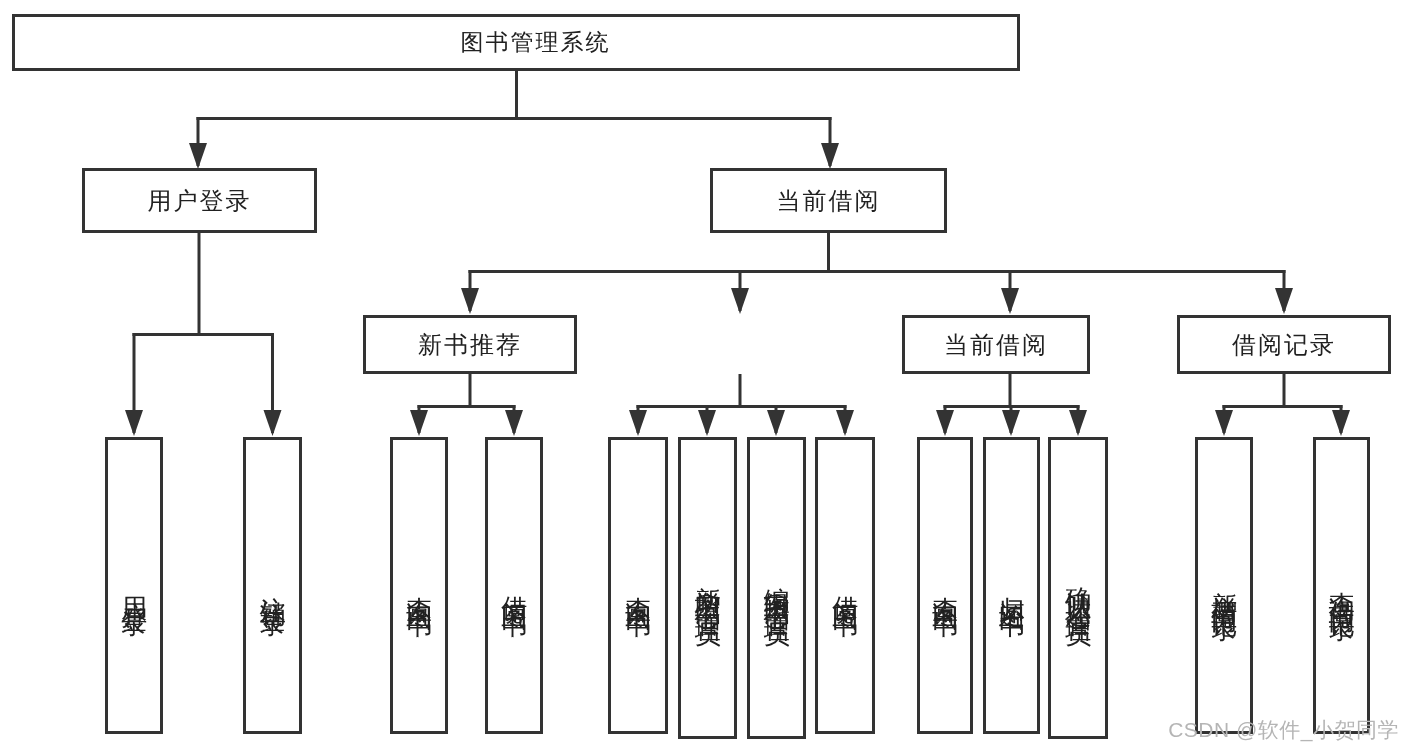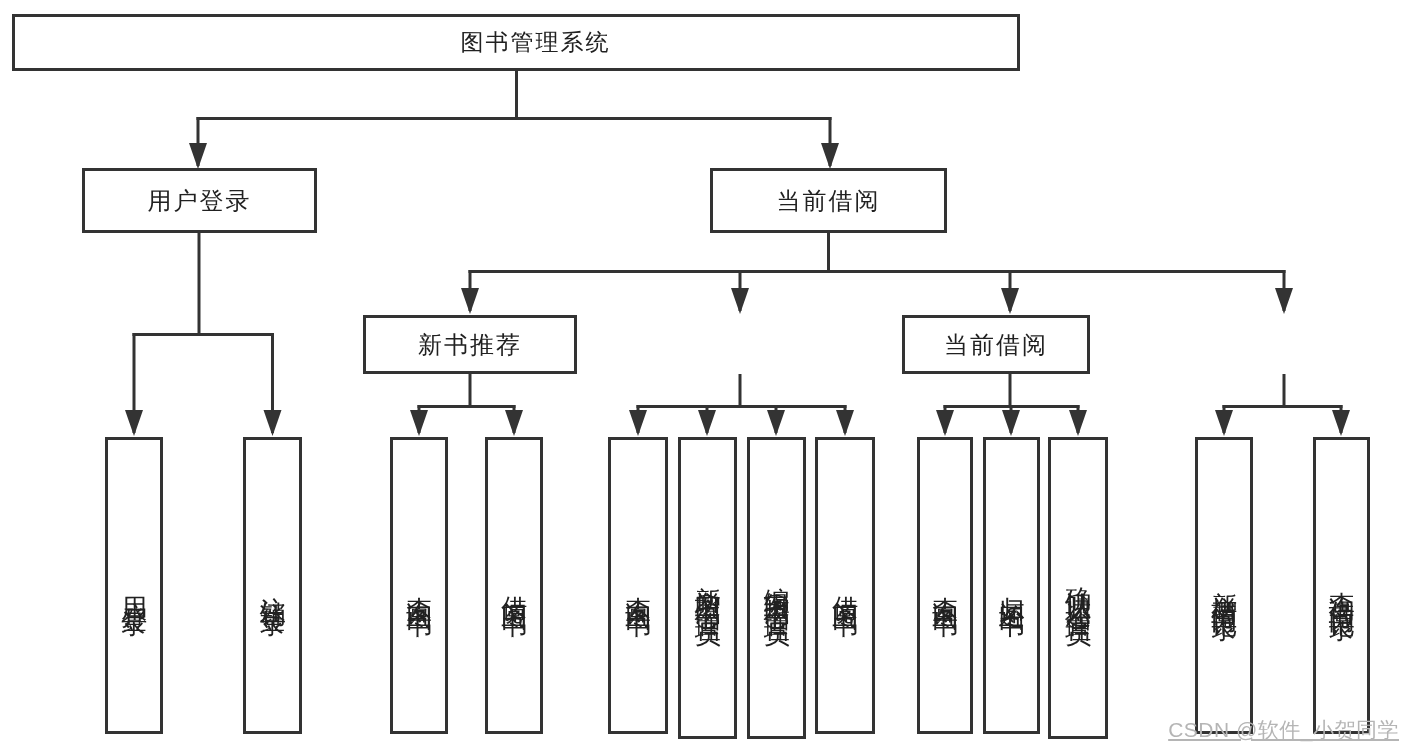--- a/index.html
+++ b/index.html
@@ -52,21 +52,20 @@
   }
   .watermark {
     position: absolute;
     right: 6px;
     bottom: 3px;
     font-size: 21px;
     letter-spacing: 0.5px;
     color: #b5b5b5;
     z-index: 5;
     white-space: nowrap;
-    text-decoration: underline;
   }
 </style>
 </head>
 <body>
 
 <div class="stage">
 
   <svg class="connectors" width="1405" height="747" viewBox="0 0 1405 747">
     <g stroke="#333333" stroke-width="3" fill="#333333">
 
@@ -155,20 +154,23 @@
   <div class="box hbox" style="left:710px;top:168px;width:237px;height:65px">
     <span class="lbl">当前借阅</span>
   </div>
 
   <div class="box hbox" style="left:363px;top:315px;width:214px;height:59px">
     <span class="lbl">新书推荐</span>
   </div>
   <div class="box hbox" style="left:902px;top:315px;width:188px;height:59px">
     <span class="lbl">当前借阅</span>
   </div>
+  <div class="box hbox" style="left:1177px;top:315px;width:214px;height:59px">
+    <span class="lbl">借阅记录</span>
+  </div>
 
   <div class="box vbox" style="left:105px;top:437px;width:58px;height:297px">
     <span class="vlbl">用户登录</span>
   </div>
   <div class="box vbox" style="left:243px;top:437px;width:59px;height:297px">
     <span class="vlbl">注销登录</span>
   </div>
 
   <div class="box vbox" style="left:390px;top:437px;width:58px;height:297px">
     <span class="vlbl">查询图书</span>

